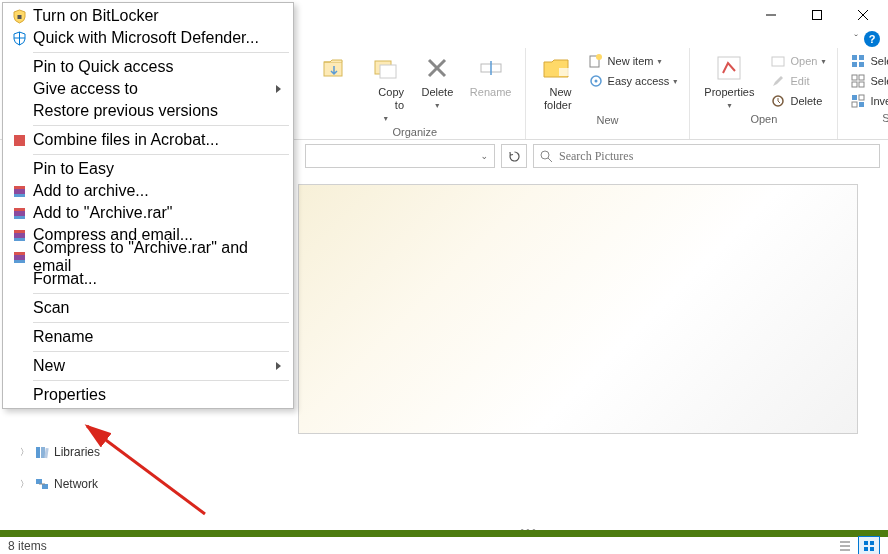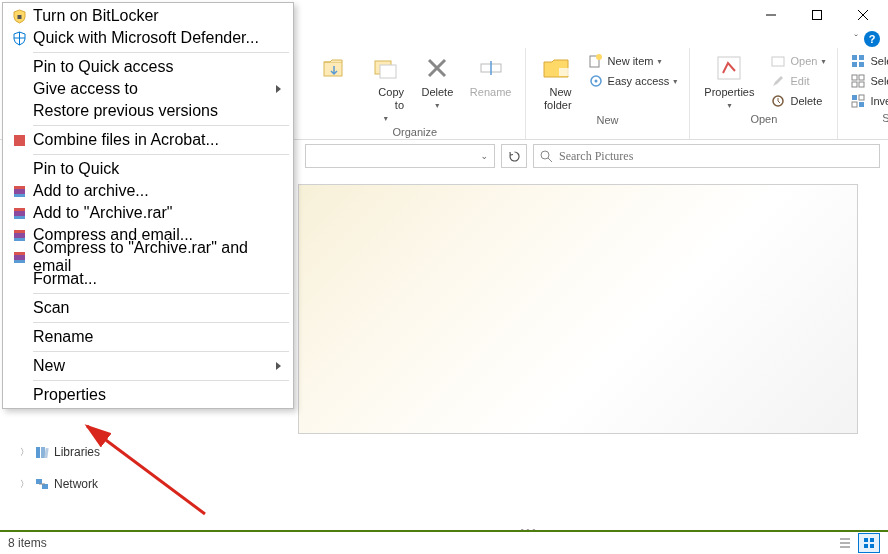--- a/index.html
+++ b/index.html
@@ -40,21 +40,21 @@
 .sidebar { width:170px; padding-top:270px; }
 .tree-item { display:flex; align-items:center; gap:4px; padding:2px 0 2px 20px; font-size:12px; color:#333; }
 .tree-item .exp { width:10px; font-size:9px; color:#666; }
 
 .main-pane { flex:1; padding:12px 0 0 128px; position:relative; }
 .thumb { width:560px; height:250px; border:1px solid #d0d0d0; background:linear-gradient(135deg,#f7f0d8 0%,#fdf9ee 30%,#fff 60%,#f3f3f3 100%); }
 .thumb-sm { position:absolute; left:0; top:12px; width:108px; height:86px; border:1px solid #d0d0d0; background:linear-gradient(120deg,#faf6ea,#fff); }
 .handles { position:absolute; left:50%; bottom:-6px; transform:translateX(-50%); font-size:11px; color:#888; letter-spacing:2px; }
 
 
-.status-bar { position:absolute; left:0; right:0; bottom:0; height:24px; border-top:2px solid #4d7c0f; display:flex; align-items:center; padding:0 8px; font-size:12px; color:#444; }
+.status-bar { position:absolute; left:0; right:0; bottom:0; height:24px; border-top:7px solid #4d7c0f; display:flex; align-items:center; padding:0 8px; font-size:12px; color:#444; }
 .status-bar .views { margin-left:auto; display:flex; gap:2px; }
 .view-btn { width:22px; height:20px; border:1px solid transparent; display:flex; align-items:center; justify-content:center; }
 .view-btn.active { border-color:#0078d4; background:#e5f1fb; }
 
 
 .context-menu { position:absolute; left:2px; top:2px; width:292px; background:#fff; border:1px solid #bbb; box-shadow:3px 3px 6px rgba(0,0,0,0.2); padding:2px; z-index:100; }
 .cm-item { display:flex; align-items:center; height:22px; padding:0 26px 0 28px; font-size:16px; color:#000; position:relative; }
 .cm-item.sub::after { content:""; position:absolute; right:10px; top:50%; transform:translateY(-50%); border-left:5px solid #555; border-top:4px solid transparent; border-bottom:4px solid transparent; }
 .cm-sep { height:1px; background:#ddd; margin:3px 2px 3px 28px; }
 .cm-icon { position:absolute; left:6px; width:16px; height:16px; display:flex; align-items:center; justify-content:center; }
@@ -370,21 +370,21 @@
   <div class="cm-item">
     <span class="cm-icon">
         <svg width="15" height="15" viewBox="0 0 15 15">
           <rect x="2" y="2" width="11" height="11" fill="#d9534f"></rect>
         </svg>
       </span>
     <span>Combine files in Acrobat...</span>
   </div>
   <div class="cm-sep"></div>
   <div class="cm-item">
-      <span>Pin to Quick</span>
+      <span>Pin to Easy</span>
     </div>
   <div class="cm-item">
     <span class="cm-icon">
         <svg width="15" height="15" viewBox="0 0 15 15">
           <rect x="2" y="2" width="11" height="11" fill="#8b4a9e"></rect>
           <rect x="2" y="2" width="11" height="3" fill="#d9534f"></rect>
           <rect x="2" y="10" width="11" height="3" fill="#5b9bd5"></rect>
         </svg>
       </span>
     <span>Add to archive...</span>

